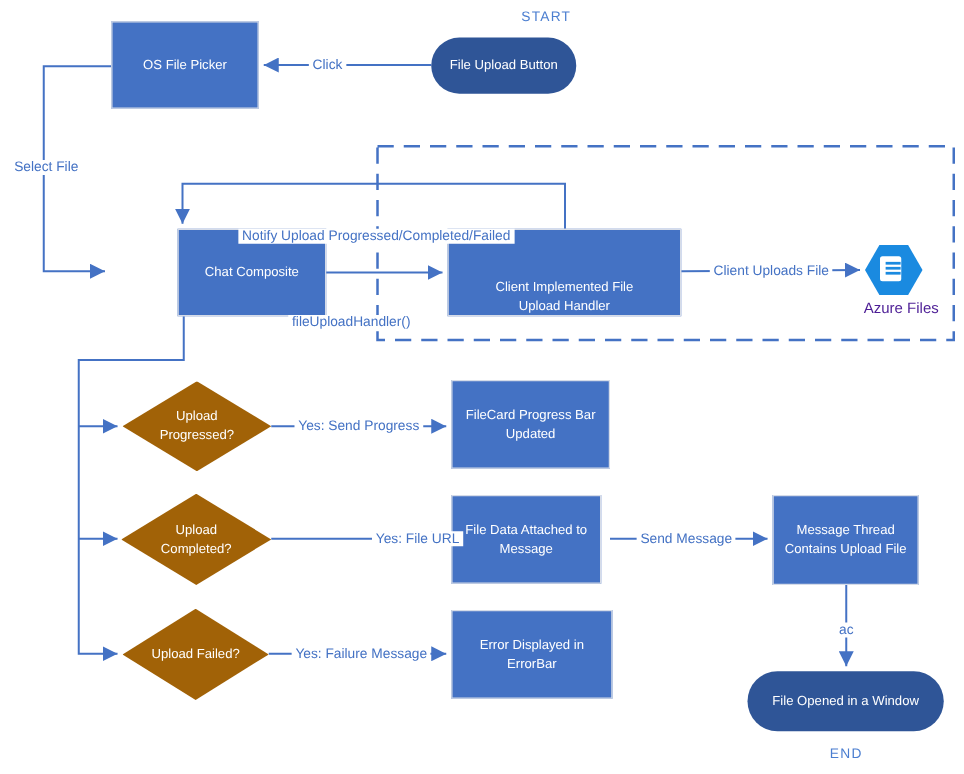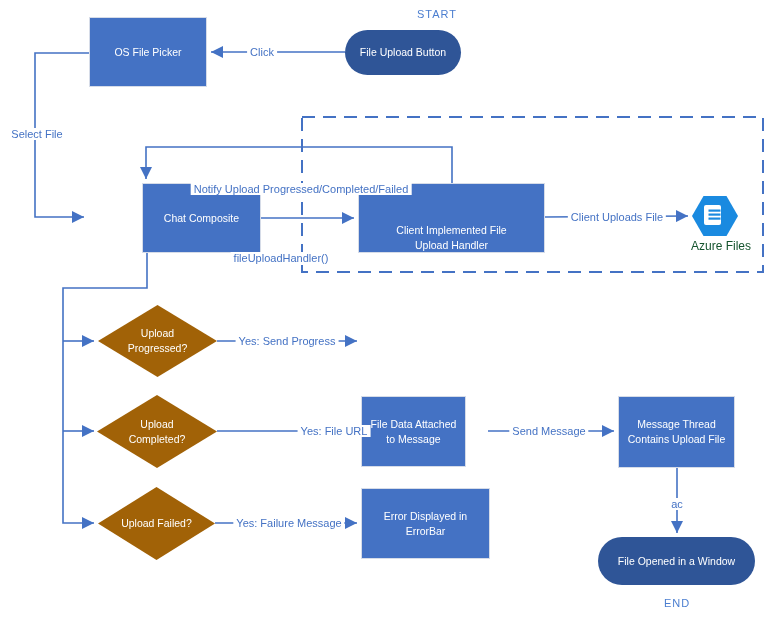--- a/index.html
+++ b/index.html
@@ -33,21 +33,21 @@
   .terminal-label {
     position:absolute; transform:translate(-50%,-50%);
     color:#4b7ed0; font-size:11px; letter-spacing:1px; white-space:nowrap;
   }
   .boundary-title {
     position:absolute; transform:translate(-50%,-50%);
     color:#24437C; font-size:18px; white-space:nowrap;
   }
   .azure-label {
     position:absolute; transform:translate(-50%,-50%);
-    color:#14532d; font-size:12px; white-space:nowrap;
+    color:#4c1d95; font-size:12px; white-space:nowrap;
   }
 </style>
 </head>
 <body>
 
 <div id="canvas">
 
   <svg id="edges" width="771" height="619" viewBox="0 0 771 619" xmlns="http://www.w3.org/2000/svg">
     <defs>
       <marker id="arr" viewBox="0 0 10 10" refX="10" refY="5" markerWidth="7.5" markerHeight="7.5" orient="auto-start-reverse">
@@ -106,22 +106,25 @@
   </div>
 
   <div class="node diamond" style="left:97px; top:395px; width:120px; height:73px;">
     <span class="dtext">Upload Completed?</span>
   </div>
 
   <div class="node diamond oneline" style="left:98px; top:487px; width:117px; height:73px;">
     <span class="dtext">Upload Failed?</span>
   </div>
 
+  <div class="node" style="left:361px; top:304px; width:127px; height:71px;">
+    <span class="ntext">FileCard Progress Bar Updated</span>
+  </div>
 
-  <div class="node" style="left:361px; top:396px; width:105px; height:71px;">
+  <div class="node" style="left:361px; top:396px; width:120px; height:71px;">
     <span class="ntext">File Data Attached to Message</span>
   </div>
 
   <div class="node" style="left:361px; top:488px; width:129px; height:71px;">
     <span class="ntext">Error Displayed in ErrorBar</span>
   </div>
 
   <div class="node pill" style="left:598px; top:537px; width:157px; height:48px;">
     <span class="ntext">File Opened in a Window</span>
   </div>

